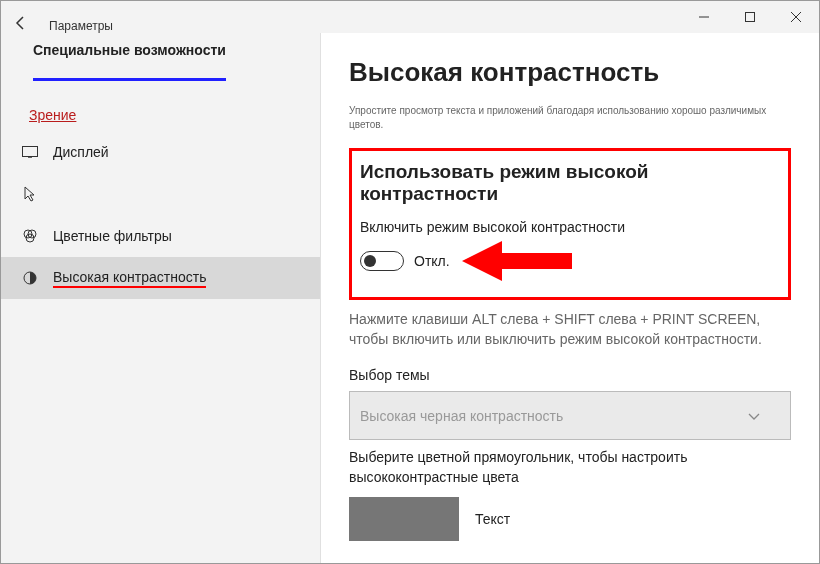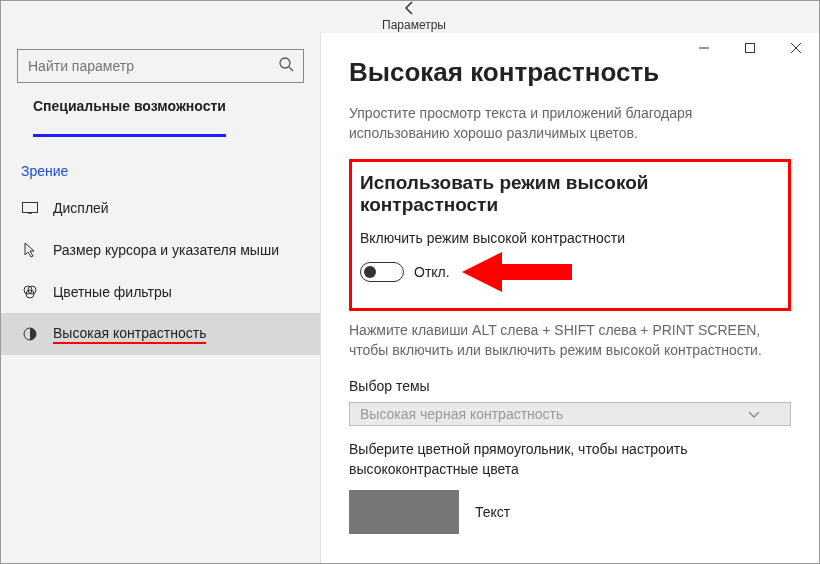--- a/index.html
+++ b/index.html
@@ -1,49 +1,49 @@
 <!DOCTYPE html>
 <html><head>
 <meta charset="utf-8">
 <style>
 * { box-sizing: border-box; margin: 0; padding: 0; }
 body { font-family: "Segoe UI", Tahoma, sans-serif; width: 820px; height: 564px; overflow: hidden; border: 1px solid #999; background: #fff; position: relative; }
-.titlebar { height: 32px; display: flex; align-items: center; background: #f3f3f3; flex-direction: column; }
+.titlebar { height: 32px; display: flex; align-items: flex-end; background: #f3f3f3; }
 .back-btn { width: 40px; text-align: center; font-size: 14px; color: #333; }
 .title-text { font-size: 12px; color: #333; margin-left: 8px; }
 .win-controls { margin-left: auto; display: flex; }
 .win-btn { width: 46px; height: 32px; display: flex; align-items: center; justify-content: center; }
 .layout { display: flex; height: 532px; }
 .sidebar { width: 320px; background: #f3f3f3; padding: 8px 0 0 0; border-right: 1px solid #e0e0e0; }
 .home-row { display: flex; align-items: center; height: 40px; padding: 0 20px; font-size: 14px; color: #222; }
 .search-wrap { margin: 8px 16px 14px 16px; position: relative; }
 .search-input { width: 100%; height: 34px; border: 1px solid #888; background: #f3f3f3; padding: 0 34px 0 10px; font-size: 14px; color: #555; outline: none; }
 .search-icon { position: absolute; right: 8px; top: 7px; color: #555; }
 .category { margin: 0 20px 4px 16px; font-size: 14px; font-weight: 700; color: #222; border-bottom: 3px solid #2020ff; display: inline-block; padding-bottom: 20px; }
-.subhead { margin: 22px 0 8px 20px; font-size: 14px; color: #1d4ed8; }
+.subhead { margin: 22px 0 8px 28px; font-size: 14px; color: #b91c1c; text-decoration: underline; }
 .nav-item { display: flex; align-items: center; height: 42px; padding: 0 20px; font-size: 14px; color: #222; position: relative; }
 .nav-item.active { background: #d8d8d8; }
 .nav-icon { width: 18px; height: 18px; margin-right: 14px; display: flex; align-items: center; justify-content: center; }
 .nav-item.highlighted .lbl { border-bottom: 2px solid red; padding-bottom: 1px; }
 .main { flex: 1; padding: 24px 28px 0 28px; overflow: hidden; }
 .page-title { font-size: 26px; font-weight: 600; color: #222; margin-bottom: 16px; }
-.page-desc { font-size: 14px; color: #666; line-height: 1.4; margin-bottom: 16px; }
+.page-desc { font-size: 10px; color: #666; line-height: 1.4; margin-bottom: 16px; }
 .redbox { border: 3px solid red; padding: 10px 14px 18px 8px; margin-bottom: 10px; }
 .section-title { font-size: 19px; font-weight: 600; color: #222; margin-bottom: 14px; }
 .toggle-label { font-size: 14px; color: #222; margin-bottom: 8px; }
 .toggle-row { display: flex; align-items: center; }
 .toggle { width: 44px; height: 20px; border: 1.5px solid #333; border-radius: 10px; position: relative; background: #fff; margin-right: 10px; }
 .toggle-knob { width: 12px; height: 12px; border-radius: 50%; background: #333; position: absolute; top: 2.5px; left: 3px; }
 .toggle-state { font-size: 14px; color: #222; margin-right: 12px; }
 .arrow { position: relative; width: 110px; height: 36px; }
 .arrow-body { position: absolute; right: 0; top: 10px; width: 70px; height: 16px; background: red; }
 .arrow-head { position: absolute; left: 0; top: -2px; width: 0; height: 0; border-top: 20px solid transparent; border-bottom: 20px solid transparent; border-right: 40px solid red; }
 .hint-text { font-size: 14px; color: #666; line-height: 1.4; margin-bottom: 18px; }
 .theme-label { font-size: 14px; color: #222; margin-bottom: 8px; }
-.theme-select { width: 100%; height: 24px; border: 1px solid #bbb; background: #eaeaea; padding: 0 30px 0 10px; font-size: 14px; color: #999; display: flex; align-items: center; justify-content: space-between; margin-bottom: 14px; }
+.theme-select { width: 100%; height: 49px; border: 1px solid #bbb; background: #eaeaea; padding: 0 30px 0 10px; font-size: 14px; color: #999; display: flex; align-items: center; justify-content: space-between; margin-bottom: 8px; }
 .swatch-label { font-size: 14px; color: #222; margin-bottom: 10px; line-height: 1.4; }
 .swatch-row { display: flex; align-items: center; }
 .swatch { width: 110px; height: 44px; background: #767676; margin-right: 16px; }
 .swatch-text { font-size: 14px; color: #222; }
 </style>
 </head>
 <body>
 
 <div class="titlebar">
   <div class="back-btn">
@@ -67,46 +67,38 @@
         <svg width="10" height="10">
           <line x1="0" y1="0" x2="10" y2="10" stroke="#333" stroke-width="1"></line>
           <line x1="10" y1="0" x2="0" y2="10" stroke="#333" stroke-width="1"></line>
         </svg>
       </div>
   </div>
 </div>
 
 <div class="layout">
   <div class="sidebar">
-    <div class="search-wrap">
-      <input class="search-input" placeholder="Найти параметр" style="">
-      <span class="search-icon"><svg width="18" height="18" viewBox="0 0 18 18">
-            <circle cx="7" cy="7" r="5" stroke="#555" fill="none" stroke-width="1.3"></circle>
-            <line x1="11" y1="11" x2="15" y2="15" stroke="#555" stroke-width="1.3"></line>
-          </svg></span>
-    </div>
     <div style="padding:0 16px;"><span class="category">Специальные возможности</span></div>
     <div class="subhead">Зрение</div>
 
     <div class="nav-item">
       <span class="nav-icon">
           <svg width="16" height="12" viewBox="0 0 16 12">
             <rect x="0.5" y="0.5" width="15" height="10" stroke="#333" fill="none"></rect>
             <line x1="6" y1="11" x2="10" y2="11" stroke="#333" stroke-width="1.5"></line>
           </svg>
         </span>
       <span class="lbl">Дисплей</span>
     </div>
     <div class="nav-item">
       <span class="nav-icon">
           <svg width="14" height="16" viewBox="0 0 14 16">
             <path d="M2 1 L2 13 L5 10 L8 15 L10 14 L7 9 L11 9 Z" stroke="#333" fill="none"></path>
           </svg>
         </span>
-      <span class="lbl">Размер курсора и указателя мыши</span>
     </div>
     <div class="nav-item">
       <span class="nav-icon">
           <svg width="16" height="16" viewBox="0 0 16 16">
             <circle cx="6" cy="6" r="4" stroke="#333" fill="none"></circle>
             <circle cx="10" cy="6" r="4" stroke="#333" fill="none"></circle>
             <circle cx="8" cy="10" r="4" stroke="#333" fill="none"></circle>
           </svg>
         </span>
       <span class="lbl">Цветные фильтры</span>

